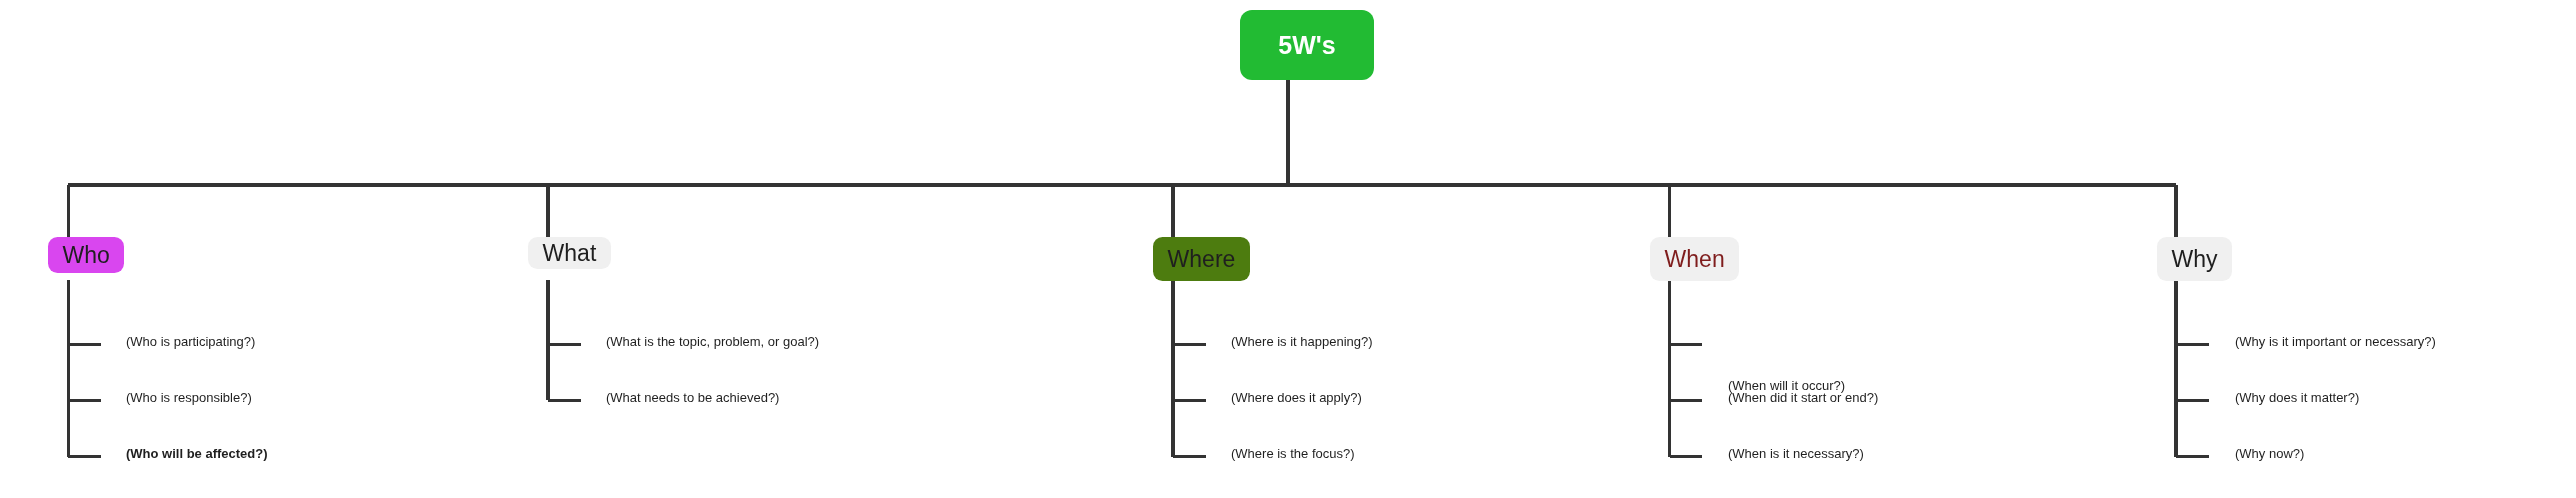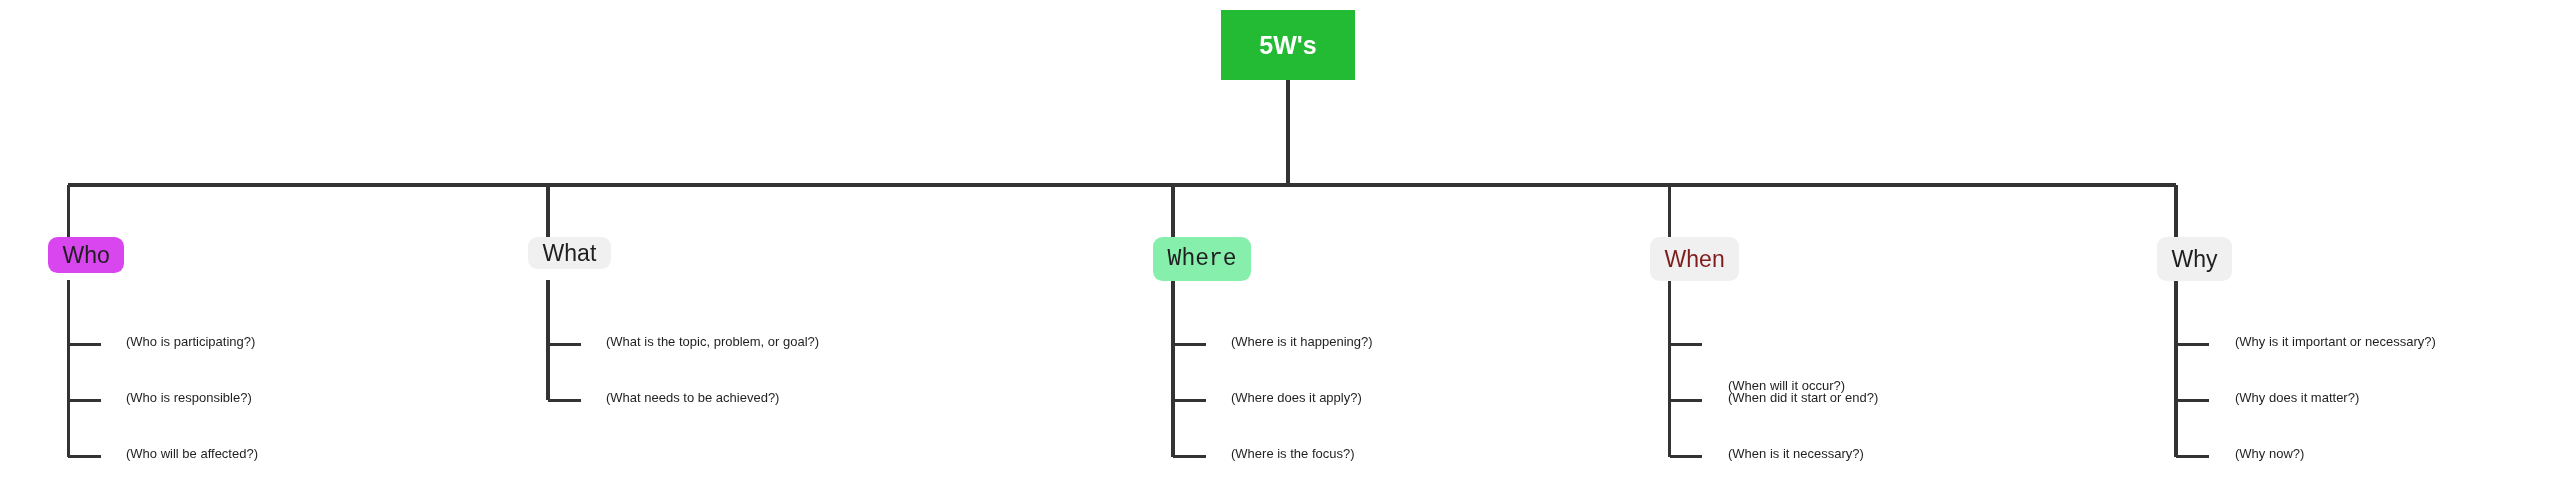--- a/index.html
+++ b/index.html
@@ -31,26 +31,27 @@
   .node {
     position: absolute;
     box-sizing: border-box;
     display: flex;
     align-items: center;
     justify-content: center;
     white-space: nowrap;
   }
   .root-node {
     background: #22bb33;
-    border-radius: 0;
+    border-radius: 12px;
     color: #ffffff;
     font-weight: bold;
     font-size: 25px;
     letter-spacing: 0.1px;
     padding: 0 16px;
+    margin-left: 19px;
   }
   .branch-node {
     background: #f0f0f0;
     border-radius: 9.5px;
     color: #1f1f1f;
     font-weight: normal;
     font-size: 23px;
     padding: 0 14.6px;
   }
   .leaf-label {
@@ -99,27 +100,27 @@
   <div class="node root-node" id="root-node" style="left: 1221px; top: 10.2px; height: 70px; min-width: 134px; background: rgb(34, 187, 51); color: rgb(255, 255, 255);">
     <span>5W's</span>
   </div>
 
   <div id="branch-layer">
       <div class="node branch-node" style="top: 237px; height: 36px; background: #d946ef; color: rgb(31, 31, 31); left: 48px;">
         <span>Who</span>
       </div>
       <div class="leaf-label" style="left: 126px; top: 335px;">(Who is participating?)</div>
       <div class="leaf-label" style="left: 126px; top: 391px;">(Who is responsible?)</div>
-      <div class="leaf-label" style="left: 126px; top: 447px;">(Who will be affected?)</div>
+      <div class="leaf-label" style="left: 126px; top: 447px; font-weight: bold;">(Who will be affected?)</div>
       <div class="node branch-node" style="top: 237px; height: 32px; background: rgb(240, 240, 240); color: rgb(31, 31, 31); left: 528px;">
         <span>What</span>
       </div>
       <div class="leaf-label" style="left: 606px; top: 335px;">(What is the topic, problem, or goal?)</div>
       <div class="leaf-label" style="left: 606px; top: 391px;">(What needs to be achieved?)</div>
-      <div class="node branch-node" style="top: 237px; height: 44px; background: #86efac; color: rgb(31, 31, 31); left: 1153px; font-family: Liberation Mono, monospace;">
+      <div class="node branch-node" style="top: 237px; height: 44px; background: #4d7c0f; color: rgb(31, 31, 31); left: 1153px;">
         <span>Where</span>
       </div>
       <div class="leaf-label" style="left: 1231px; top: 335px;">(Where is it happening?)</div>
       <div class="leaf-label" style="left: 1231px; top: 391px;">(Where does it apply?)</div>
       <div class="leaf-label" style="left: 1231px; top: 447px;">(Where is the focus?)</div>
       <div class="node branch-node" style="top: 237px; height: 44px; background: rgb(240, 240, 240); color: #7f1d1d; left: 1650px;">
         <span>When</span>
       </div>
       <div class="leaf-label" style="left: 1728px; top: 335px; margin-top: 44px;">(When will it occur?)</div>
       <div class="leaf-label" style="left: 1728px; top: 391px;">(When did it start or end?)</div>

